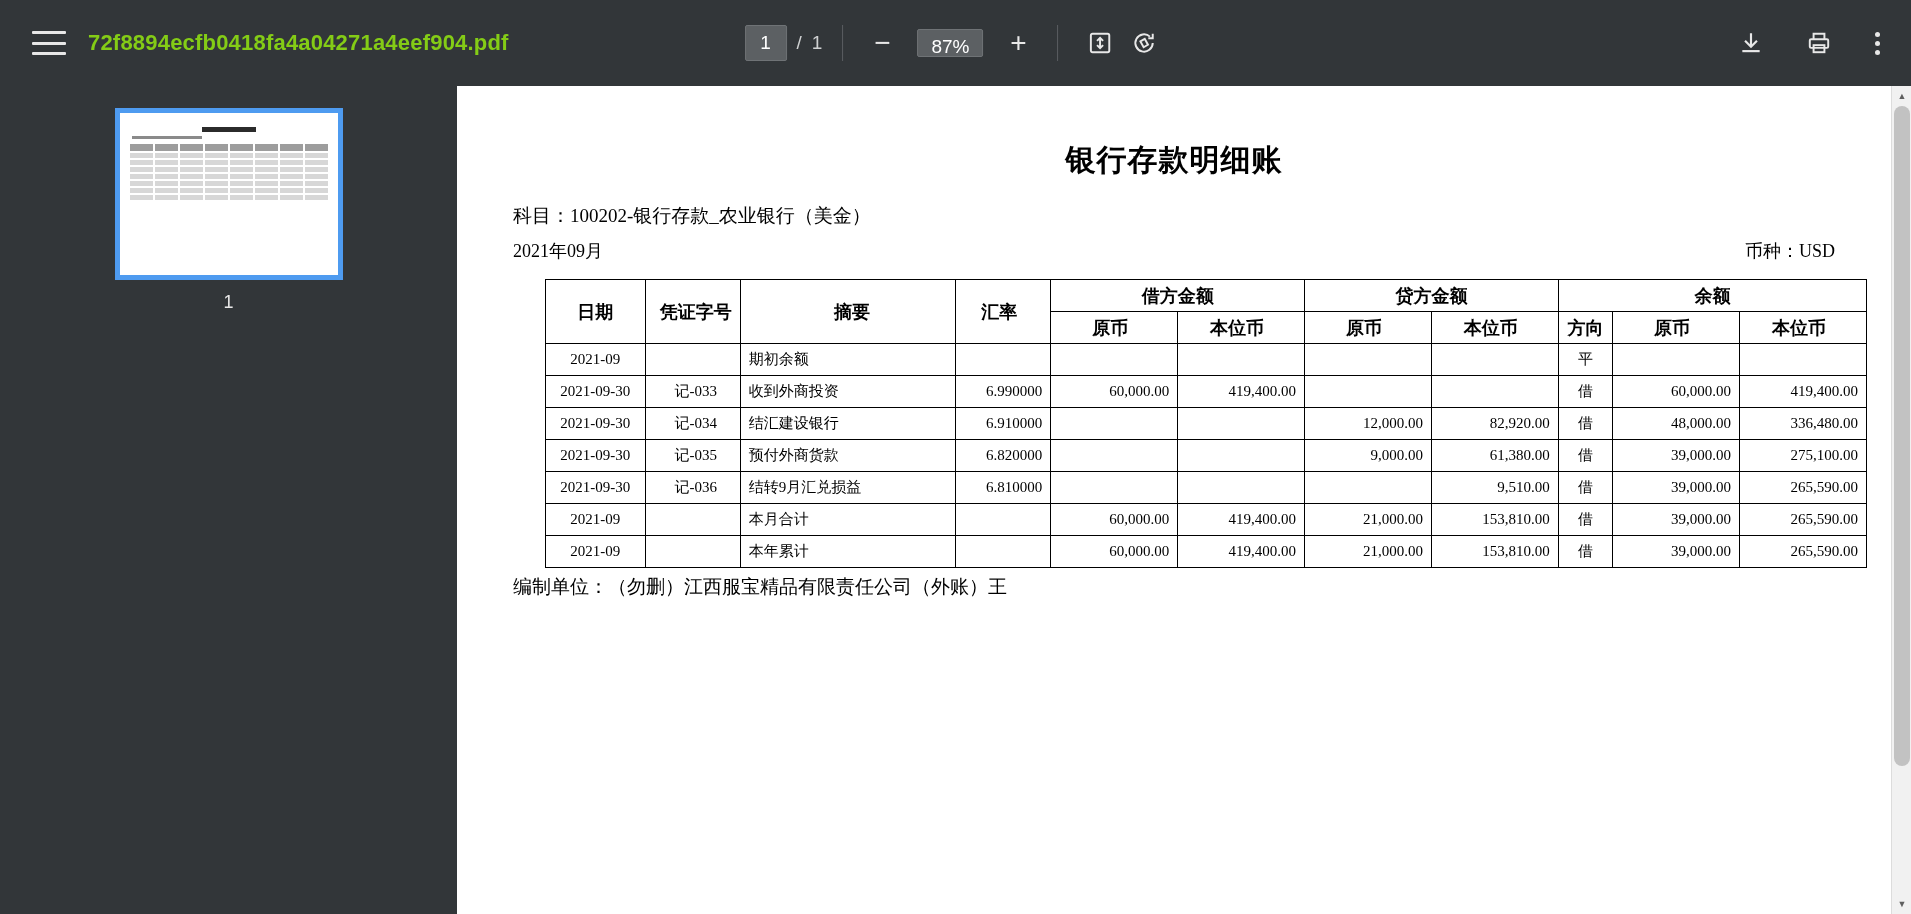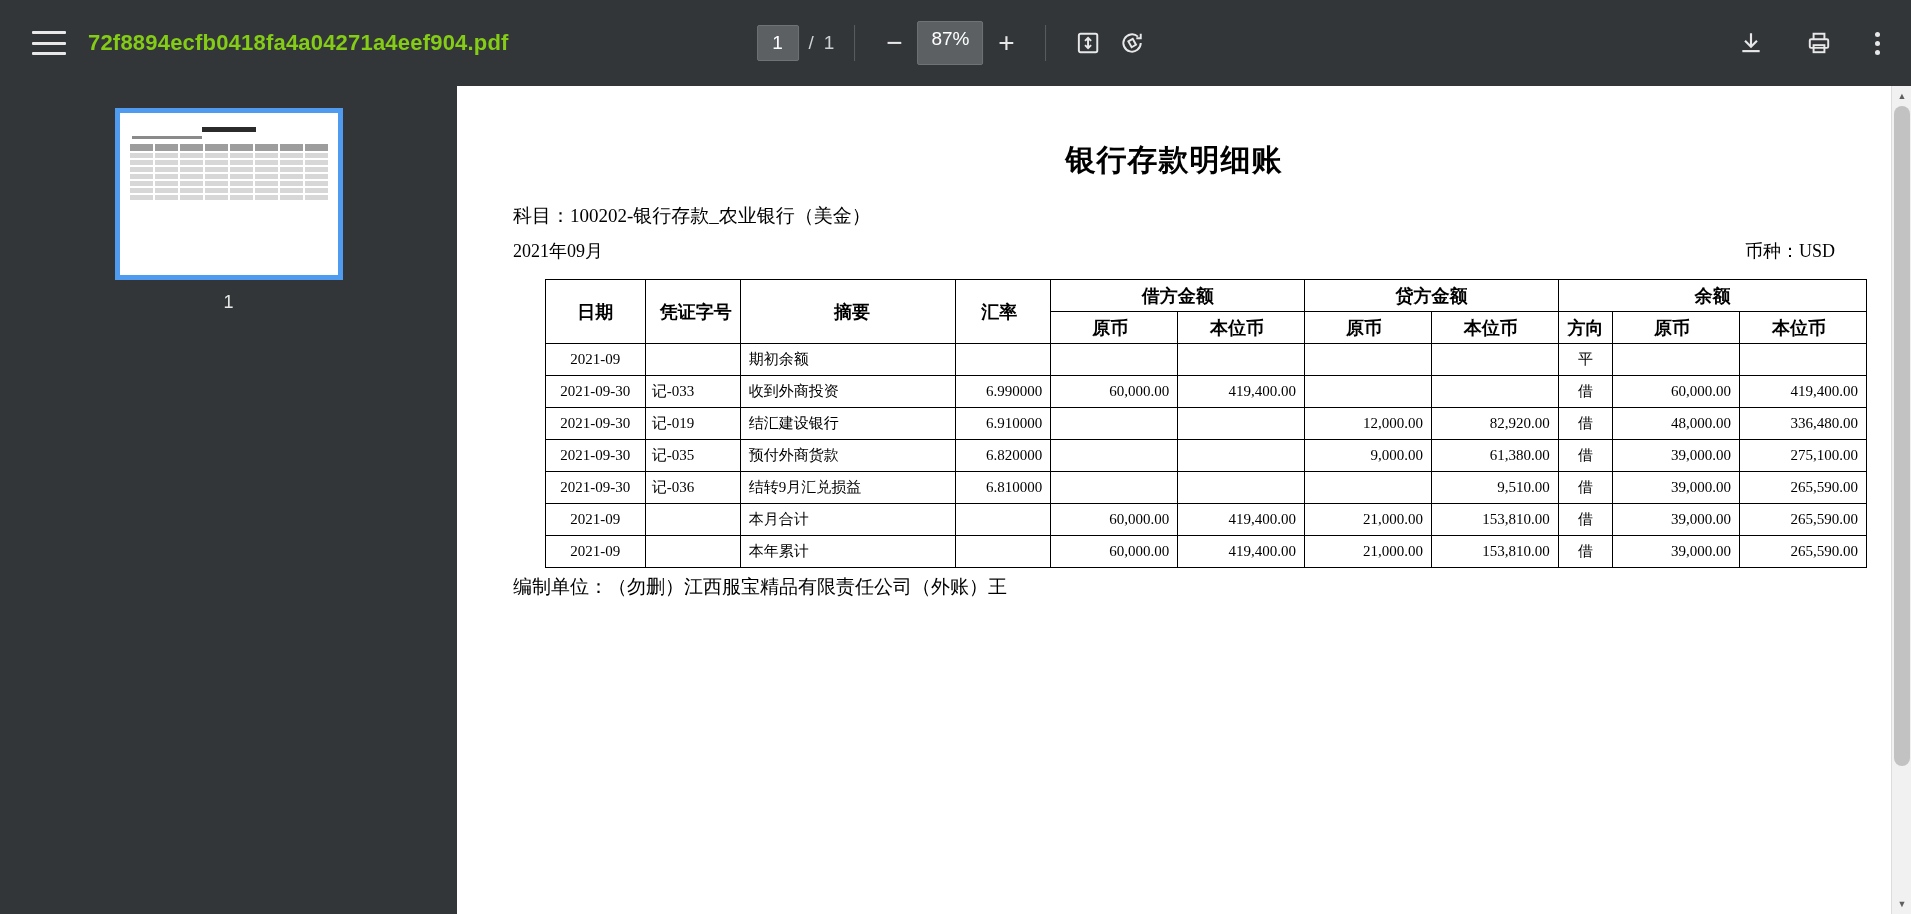--- a/index.html
+++ b/index.html
@@ -67,29 +67,29 @@
   }
   .zoom-btn {
     width: 38px; height: 38px;
     display: flex; align-items: center; justify-content: center;
     font-size: 28px; line-height: 1;
     color: #e8e8e8;
     cursor: pointer;
     user-select: none;
   }
   .zoom-val {
-    min-width: 66px; height: 44px;
+    min-width: 66px; height: 28px;
     background: #5c6063;
     border: 1px solid #6f7376;
     border-radius: 2px;
     color: #fff;
     font-size: 19px;
     text-align: center;
     line-height: 34px;
-    margin: 0 4px;
+    margin: 0 16px;
   }
   .icon-btn {
     width: 44px; height: 44px;
     display: flex; align-items: center; justify-content: center;
     cursor: pointer;
   }
   .tb-right {
     position: absolute;
     right: 22px;
     display: flex;
@@ -198,21 +198,21 @@
     padding: 0;
     height: 32px;
   }
   table.ledger th {
     font-weight: bold;
     font-size: 18px;
     text-align: center;
   }
   table.ledger td { font-size: 15px; }
   .c-date   { width: 88px;  text-align: center; }
-  .c-voucher{ width: 84px;  text-align: left; padding-left: 6px !important; }
+  .c-voucher{ width: 84px;  text-align: center; padding-left: 6px !important; }
   .c-desc   { width: 190px; text-align: left; padding-left: 8px !important; }
   .c-rate   { width: 84px;  text-align: right; padding-right: 8px !important; }
   .c-amt    { width: 112px; text-align: right; padding-right: 8px !important; }
   .c-dir    { width: 48px;  text-align: center; }
   .pg-footer {
     font-size: 19px;
     margin-top: 6px;
   }
 
   
@@ -448,21 +448,21 @@
               <td class="c-amt">60,000.00</td>
               <td class="c-amt">419,400.00</td>
               <td class="c-amt"></td>
               <td class="c-amt"></td>
               <td class="c-dir">借</td>
               <td class="c-amt">60,000.00</td>
               <td class="c-amt">419,400.00</td>
             </tr>
             <tr>
               <td class="c-date">2021-09-30</td>
-              <td class="c-voucher">记-019</td>
+              <td class="c-voucher">记-034</td>
               <td class="c-desc">结汇建设银行</td>
               <td class="c-rate">6.910000</td>
               <td class="c-amt"></td>
               <td class="c-amt"></td>
               <td class="c-amt">12,000.00</td>
               <td class="c-amt">82,920.00</td>
               <td class="c-dir">借</td>
               <td class="c-amt">48,000.00</td>
               <td class="c-amt">336,480.00</td>
             </tr>

